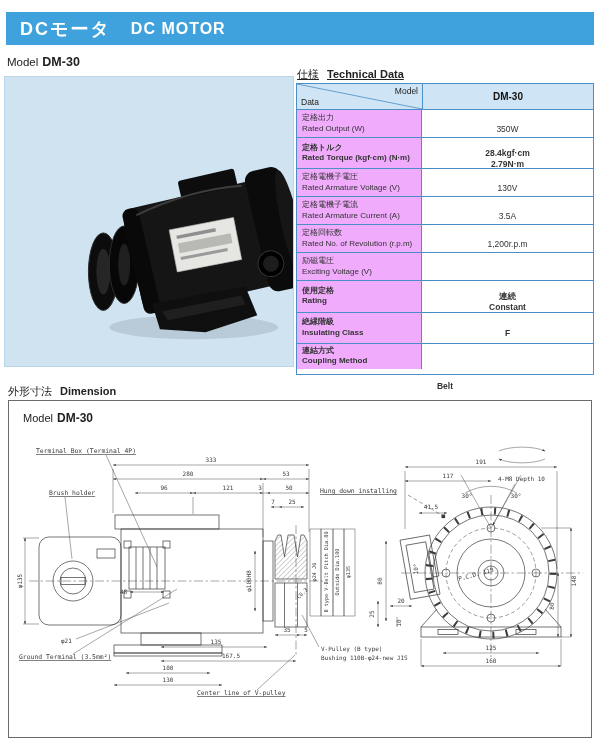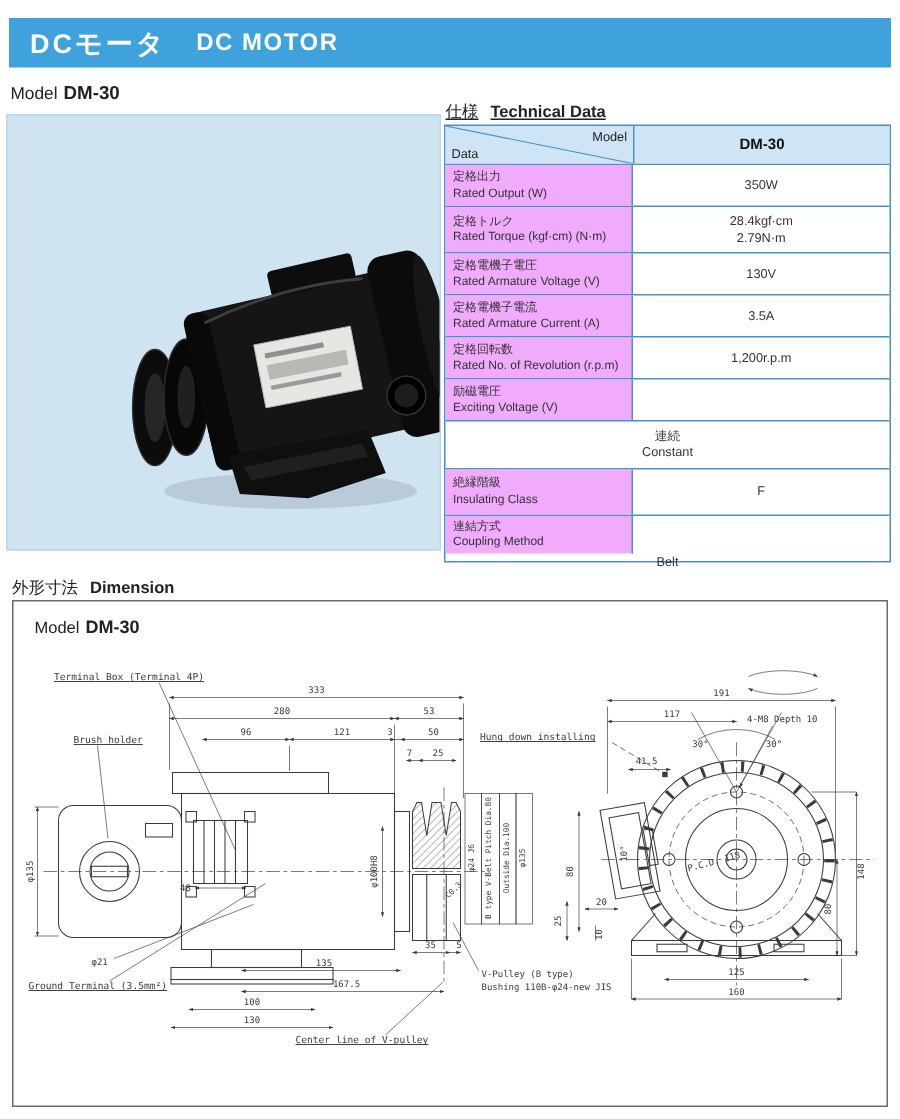--- a/index.html
+++ b/index.html
@@ -34,26 +34,26 @@
   }
   .thead{display:flex;height:25px;flex:none;border-bottom:1px solid #4a8fc7;}
   .corner{width:125px;flex:none;position:relative;background:#cfe4f4;border-right:1px solid #4a8fc7;}
   .corner svg{position:absolute;inset:0;width:100%;height:100%;}
   .corner .top{position:absolute;right:4px;top:2px;font-size:8.5px;}
   .corner .bot{position:absolute;left:4px;bottom:2px;font-size:8.5px;}
   .colh{flex:1;background:#cfe4f4;display:flex;align-items:center;justify-content:center;
         font-weight:bold;font-size:10px;color:#111;}
   .trow{display:flex;flex:1;border-bottom:1px solid #4a8fc7;min-height:0;}
   .trow:last-child{border-bottom:none;flex-direction:column;}
-  .trow.tall{flex:1.12;}
+  .trow.tall{flex:1.12;font-weight:bold;}
   .tlabel{width:125px;flex:none;background:#f0abfc;border-right:1px solid #4a8fc7;
           padding:2px 5px;box-sizing:border-box;display:flex;flex-direction:column;
           justify-content:center;line-height:1.3;color:#333;}
   .tvalue{flex:1;display:flex;flex-direction:column;align-items:center;justify-content:center;
-          font-size:8.5px;line-height:1.35;color:#333;}
+          font-size:8.5px;line-height:1.35;color:#333;margin-top:12px;}
   
   .dim-head{position:absolute;left:8px;top:384px;font-size:11px;}
   .dim-head .en{font-weight:bold;margin-left:8px;}
   .dim-box{
     position:absolute;left:8px;top:400px;width:584px;height:338px;
     border:1px solid #6a6a6a;box-sizing:border-box;background:#fff;
   }
   .dim-model{position:absolute;left:14px;top:10px;font-size:11px;}
   .dim-model b{font-size:12px;margin-left:4px;}
   svg.dwg{position:absolute;left:0;top:0;width:584px;height:338px;}
@@ -177,20 +177,24 @@
         <span></span>
       </div>
   </div>
   <div class="trow">
     <div class="tlabel">
         <span>励磁電圧</span>
         <span>Exciting Voltage (V)</span>
       </div>
   </div>
   <div class="trow tall">
+    <div class="tlabel">
+        <span>使用定格</span>
+        <span>Rating</span>
+      </div>
     <div class="tvalue">
         <span>連続</span>
         <span>Constant</span>
       </div>
   </div>
   <div class="trow tall">
     <div class="tlabel">
         <span>絶縁階級</span>
         <span>Insulating Class</span>
       </div>

